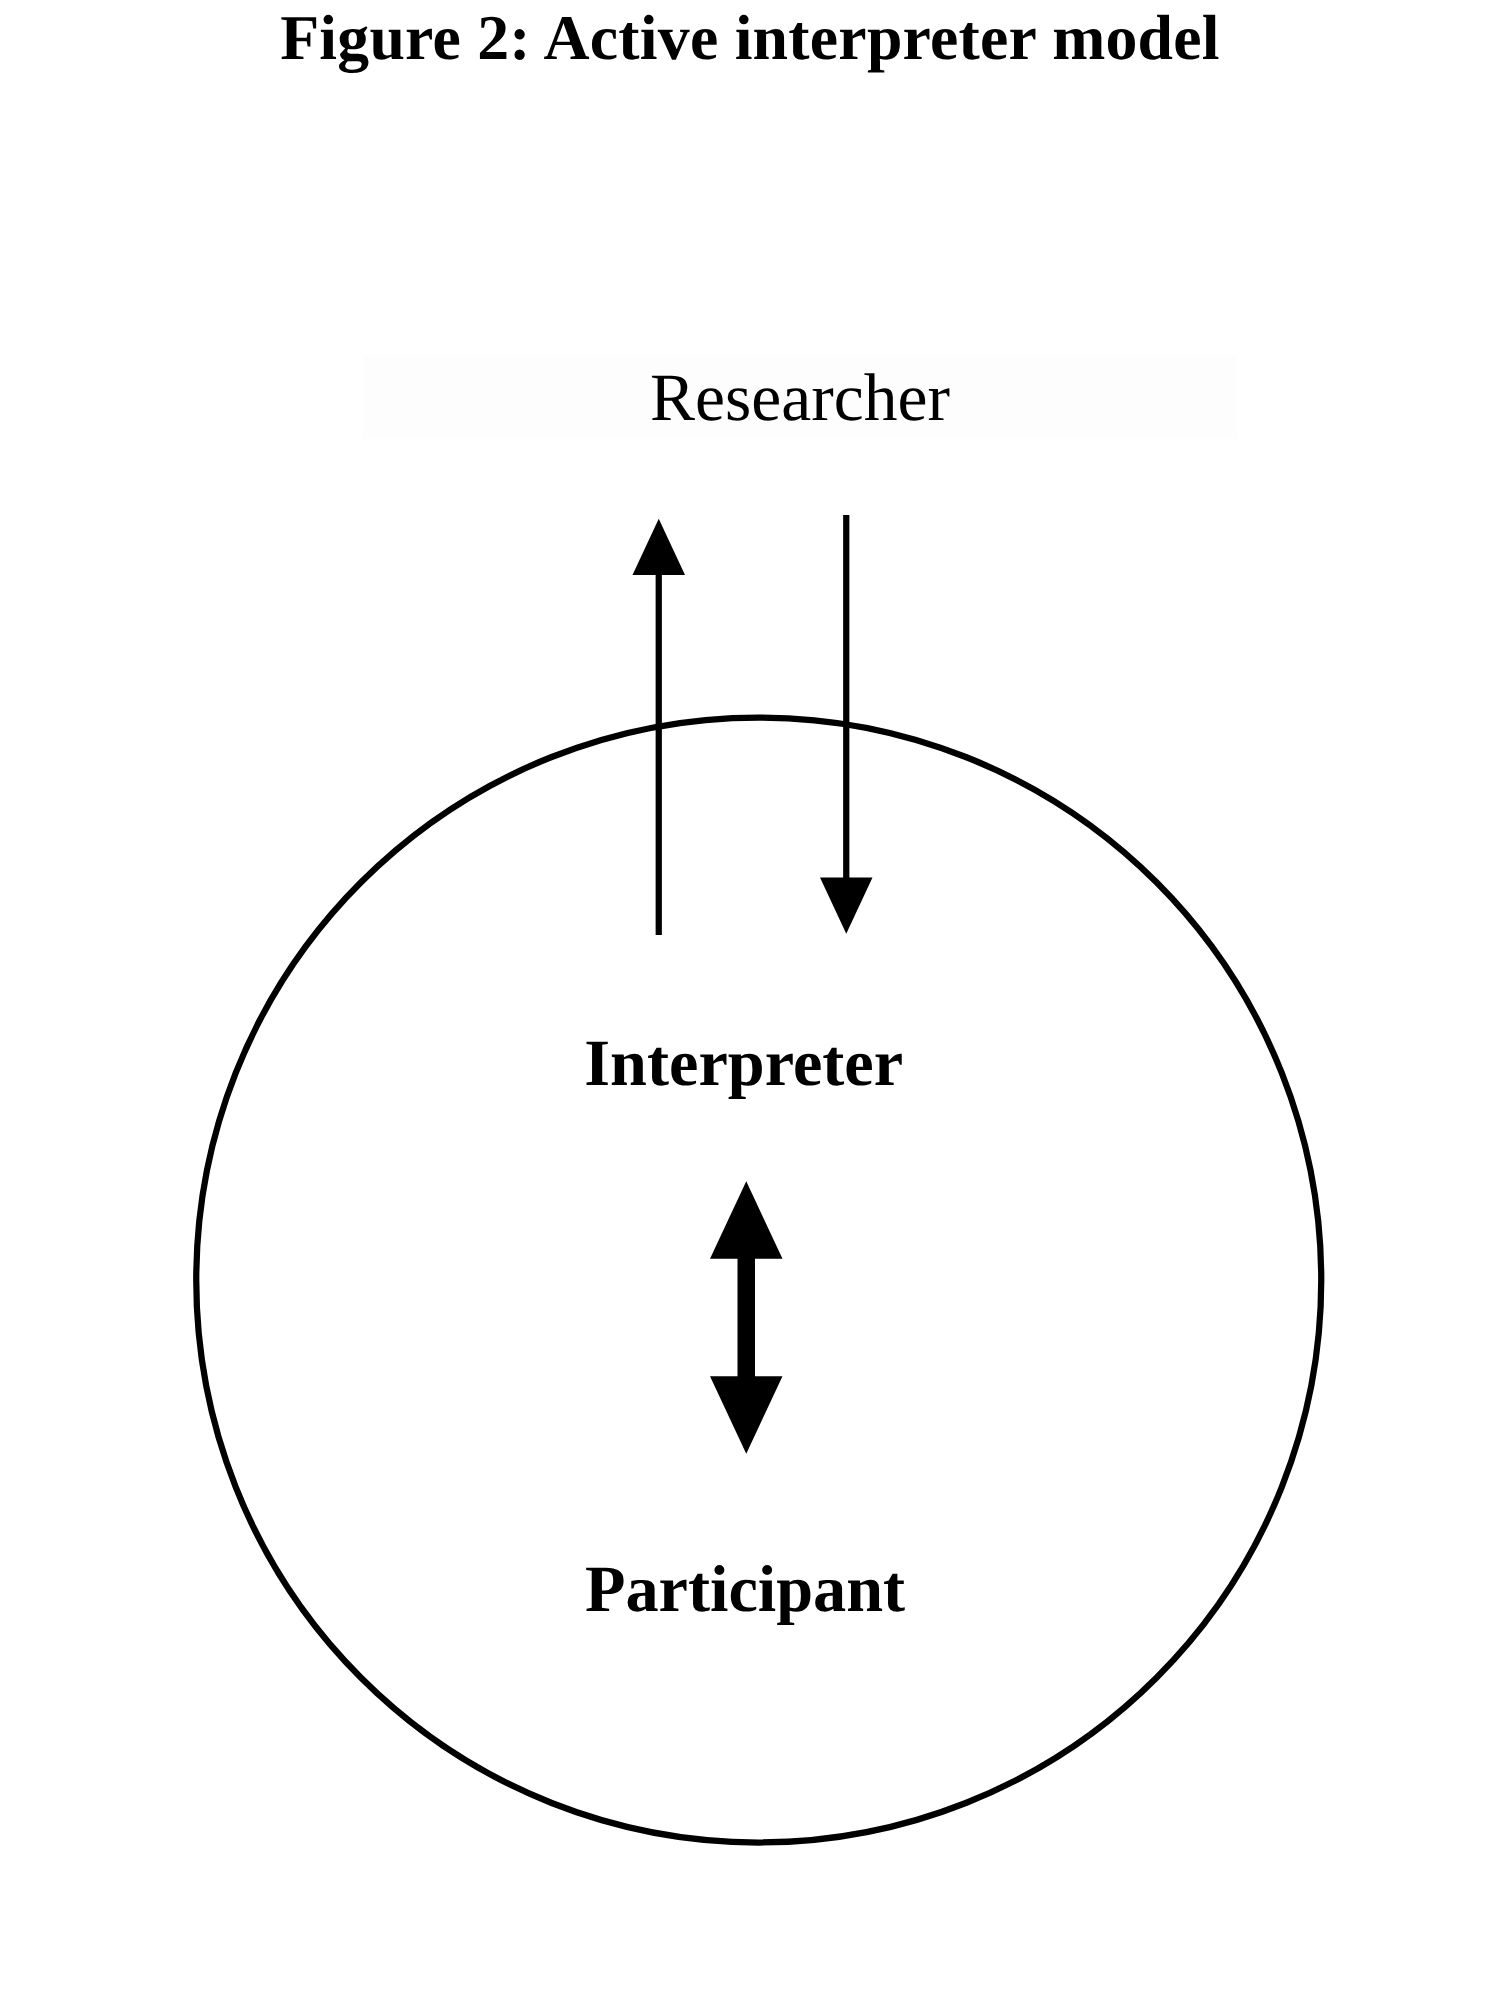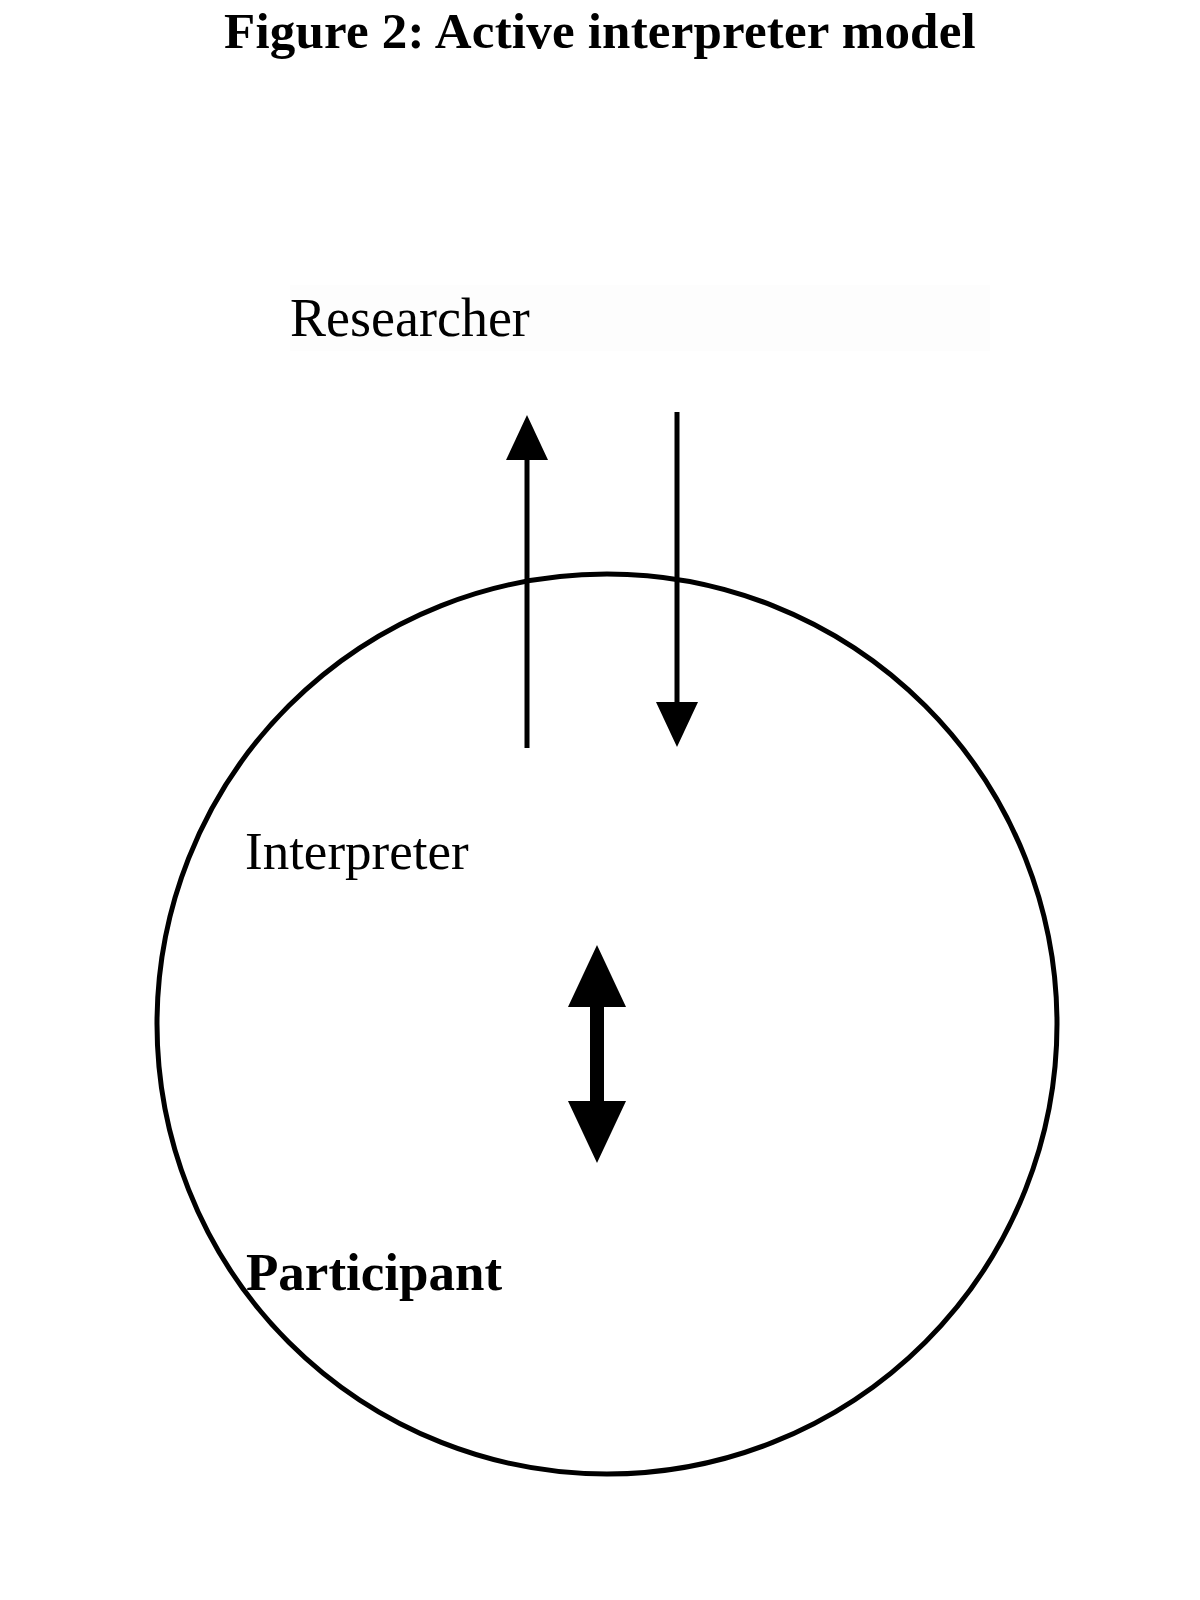--- a/index.html
+++ b/index.html
@@ -45,20 +45,21 @@
     position: absolute;
     left: 0;
     top: 0;
     width: 1200px;
     height: 1600px;
   }
 
   
   .node-label {
     position: absolute;
+    text-align: center;
     white-space: nowrap;
     color: #000000;
     font-family: "Liberation Serif", "DejaVu Serif", serif;
   }
 
   #label-researcher {
     left: 290px;
     top: 285px;
     width: 700px;
     font-size: 54px;
@@ -66,21 +67,21 @@
     font-weight: normal;
     background: #fdfdfd;
   }
 
   #label-interpreter {
     left: 245px;
     top: 818px;
     width: 700px;
     font-size: 53px;
     line-height: 66px;
-    font-weight: normal;
+    font-weight: bold;
   }
 
   #label-participant {
     left: 246px;
     top: 1193px;
     width: 700px;
     font-size: 53px;
     line-height: 66px;
     font-weight: bold;
     margin-top: 46px;

